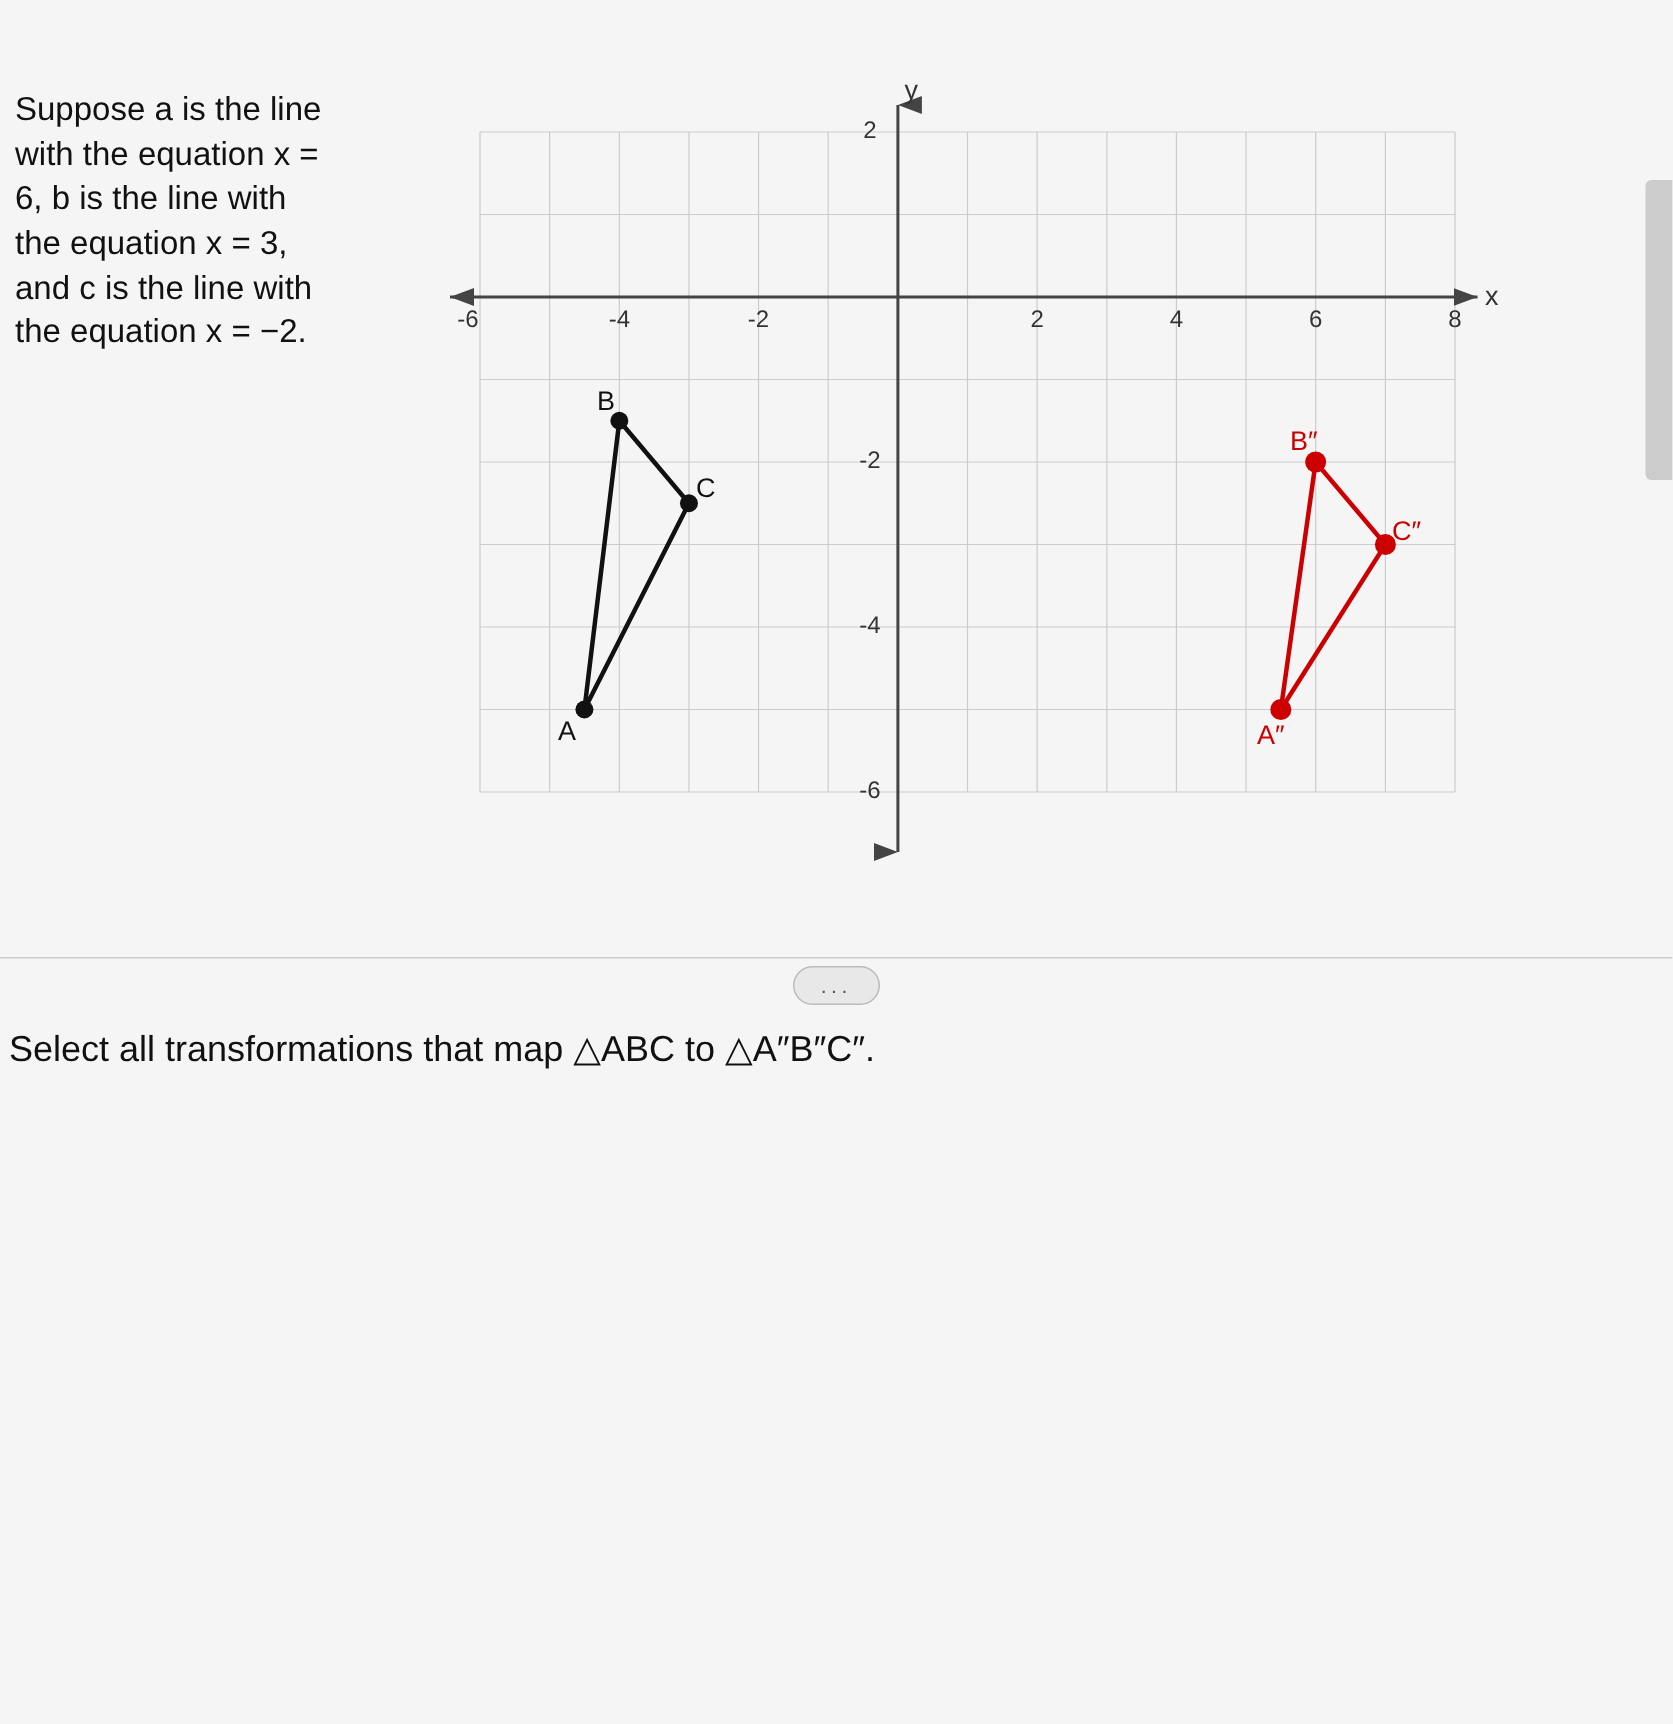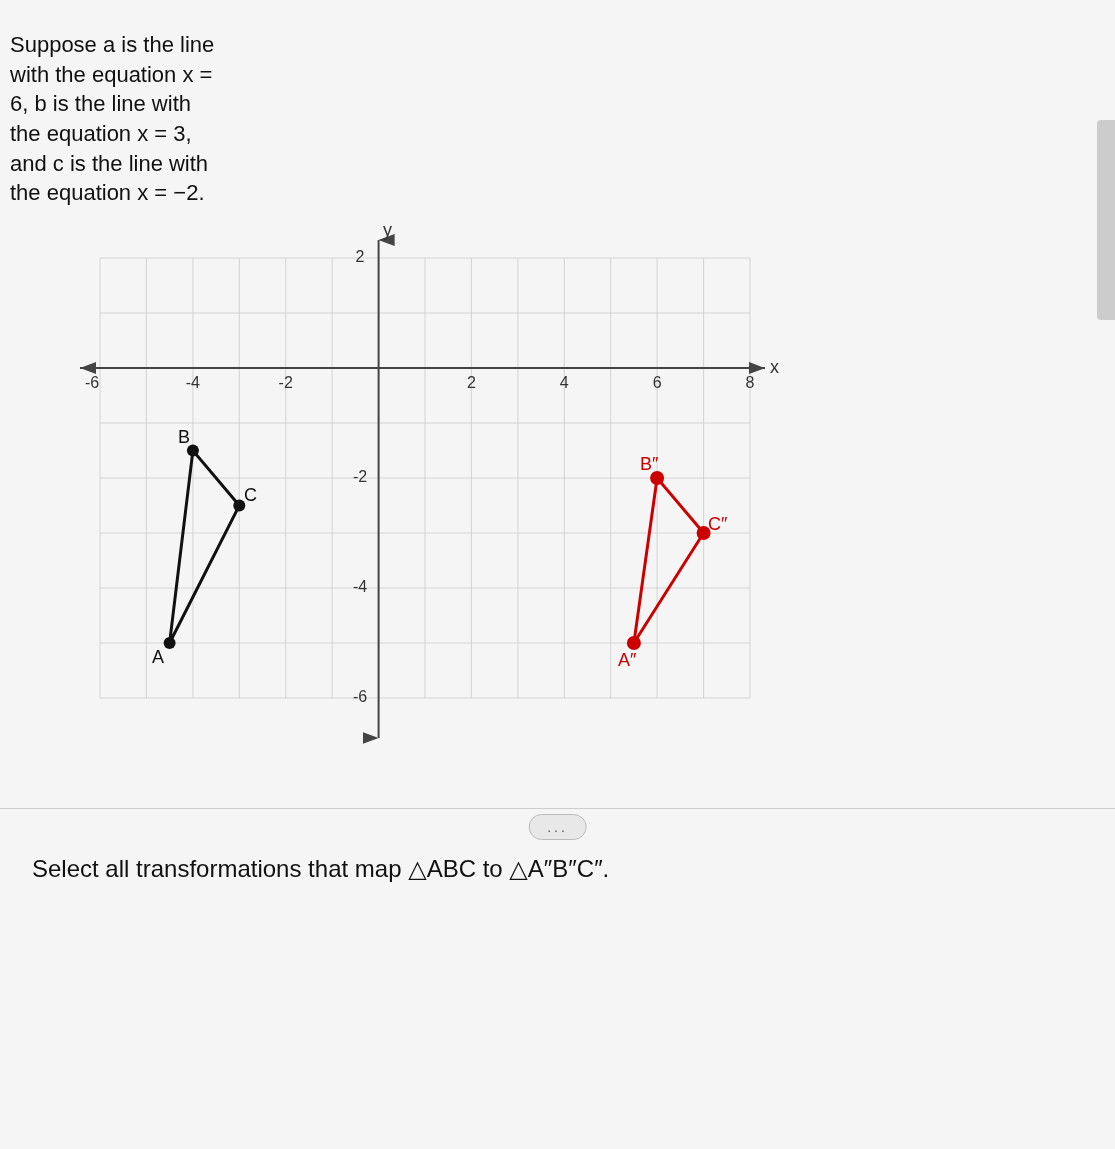--- a/index.html
+++ b/index.html
@@ -7,23 +7,24 @@
       width: 1115px;
       min-height: 1149px;
       background: #f5f5f5;
       font-family: Arial, sans-serif;
       font-size: 18px;
       color: #111;
       position: relative;
     }
     .main-content {
       display: flex;
-      flex-direction: column;
+      flex-direction: row;
       padding: 20px 10px 10px 10px;
       gap: 10px;
+      margin-top: 28px;
     }
     .text-panel {
       width: 210px;
       flex-shrink: 0;
       font-size: 22px;
       line-height: 1.35;
       padding-top: 10px;
     }
     .graph-area {
       flex: 1;
@@ -54,21 +55,21 @@
       font-size: 14px;
       color: #555;
       letter-spacing: 3px;
       position: absolute;
       top: 50%;
       left: 50%;
       transform: translate(-50%, -50%);
       background: #e8e8e8;
     }
     .bottom-text {
-      padding: 10px 20px 30px 32px;
+      padding: 10px 20px 30px 6px;
       font-size: 24px;
       color: #111;
     }
     
     .scrollbar-thumb {
       position: absolute;
       right: 0;
       top: 120px;
       width: 18px;
       height: 200px;

